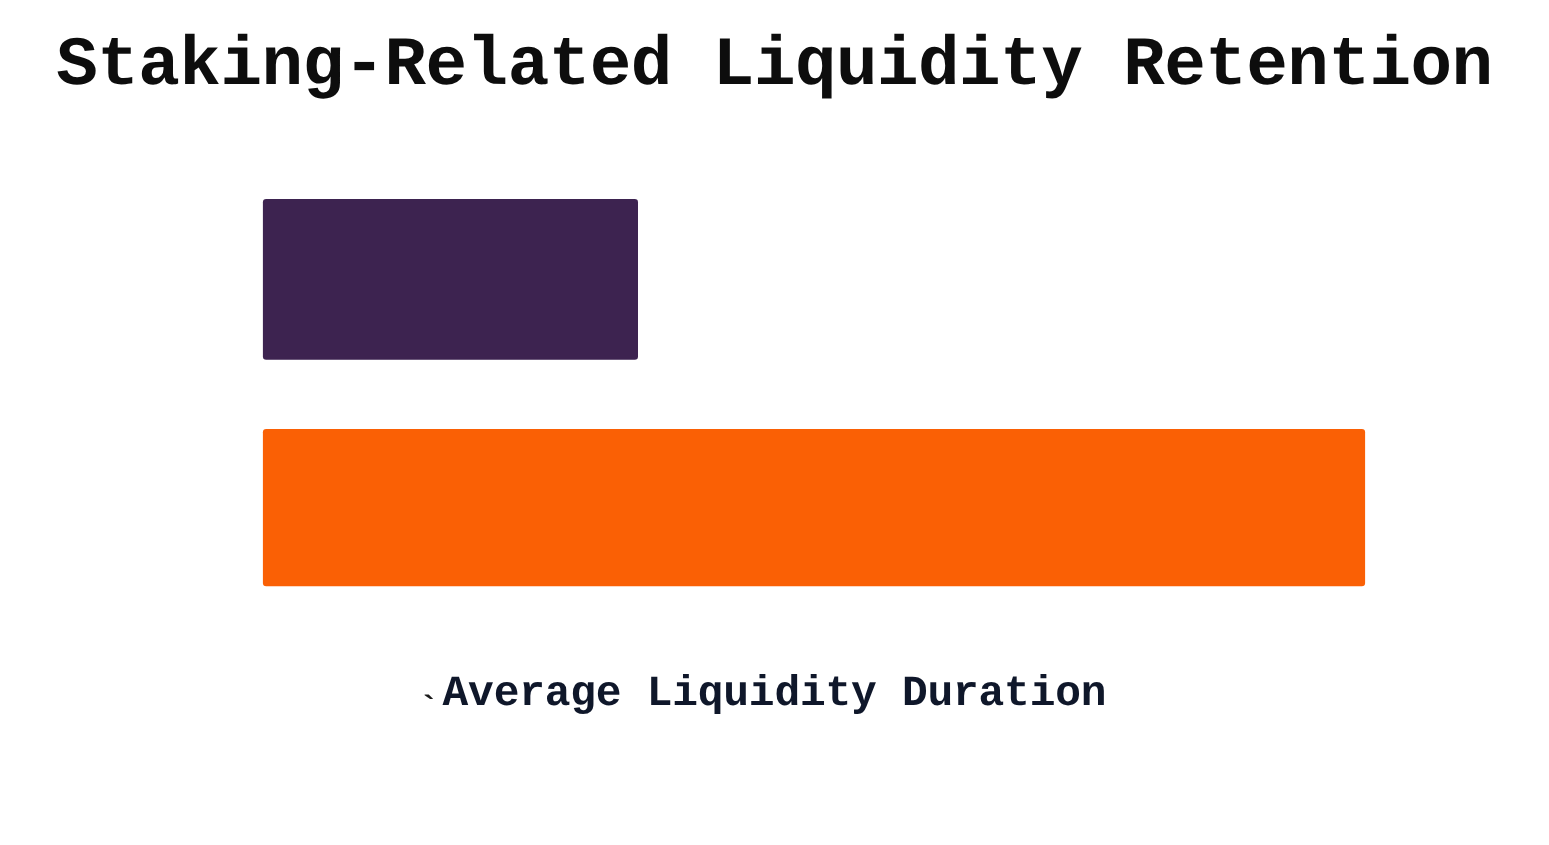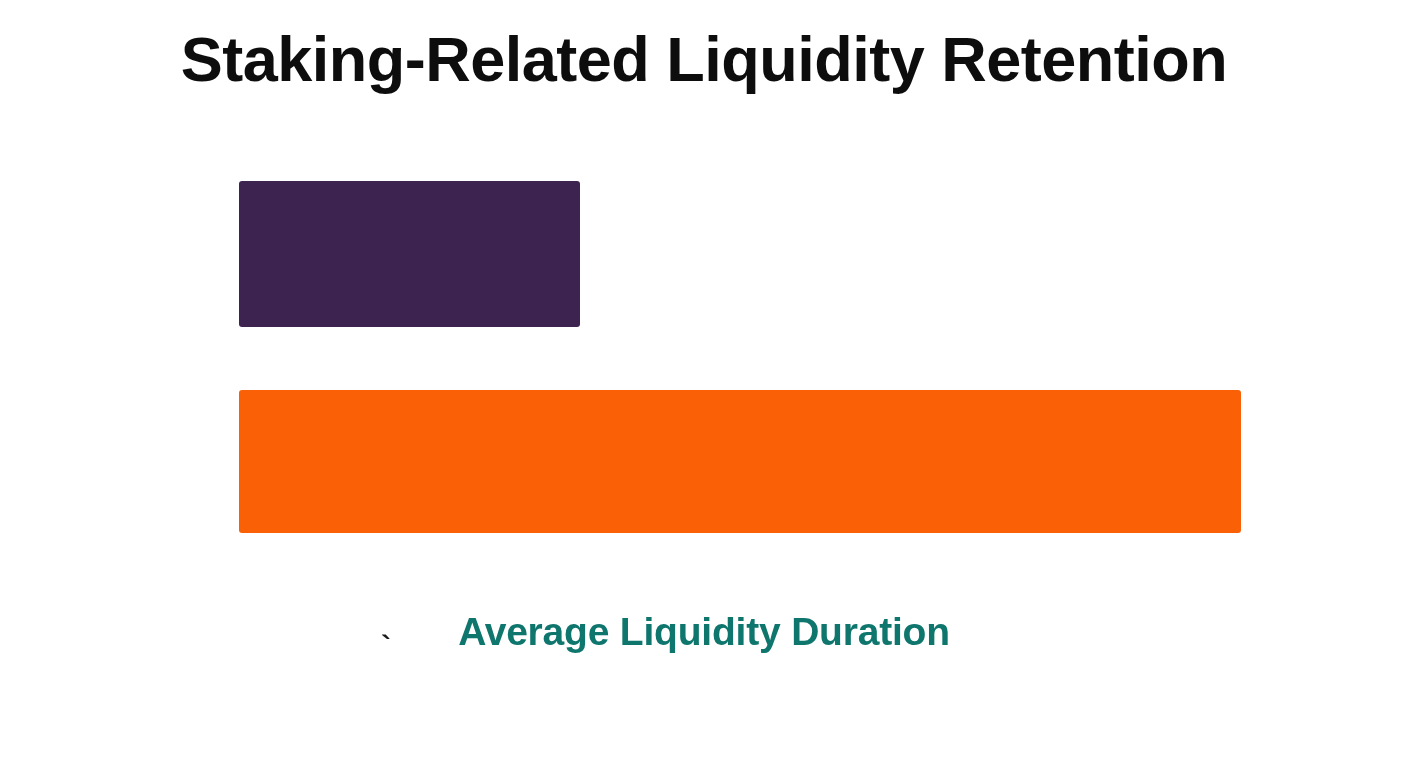--- a/index.html
+++ b/index.html
@@ -14,20 +14,21 @@
     font-family: "Liberation Sans", sans-serif;
     color: #111111;
     overflow: hidden;
     position: relative;
   }
 
   #chart-root {
     position: relative;
     width: 1408px;
     height: 768px;
+    font-family: Liberation Mono, monospace;
   }
 
   
   .chart-title {
     position: absolute;
     left: 0;
     top: 28px;
     width: 1408px;
     text-align: center;
     font-size: 63px;
@@ -78,21 +79,21 @@
     left: 0;
     top: 612px;
     width: 1408px;
     text-align: center;
   }
 
   .axis-caption {
     font-size: 39px;
     font-weight: 700;
     letter-spacing: -0.2px;
-    color: #0f766e;
+    color: #0f172a;
     line-height: 1.0;
     white-space: nowrap;
   }
 
   .axis-subcaption {
     margin-top: 26px;
     font-size: 38px;
     font-weight: 400;
     color: #111111;
     line-height: 1.0;

